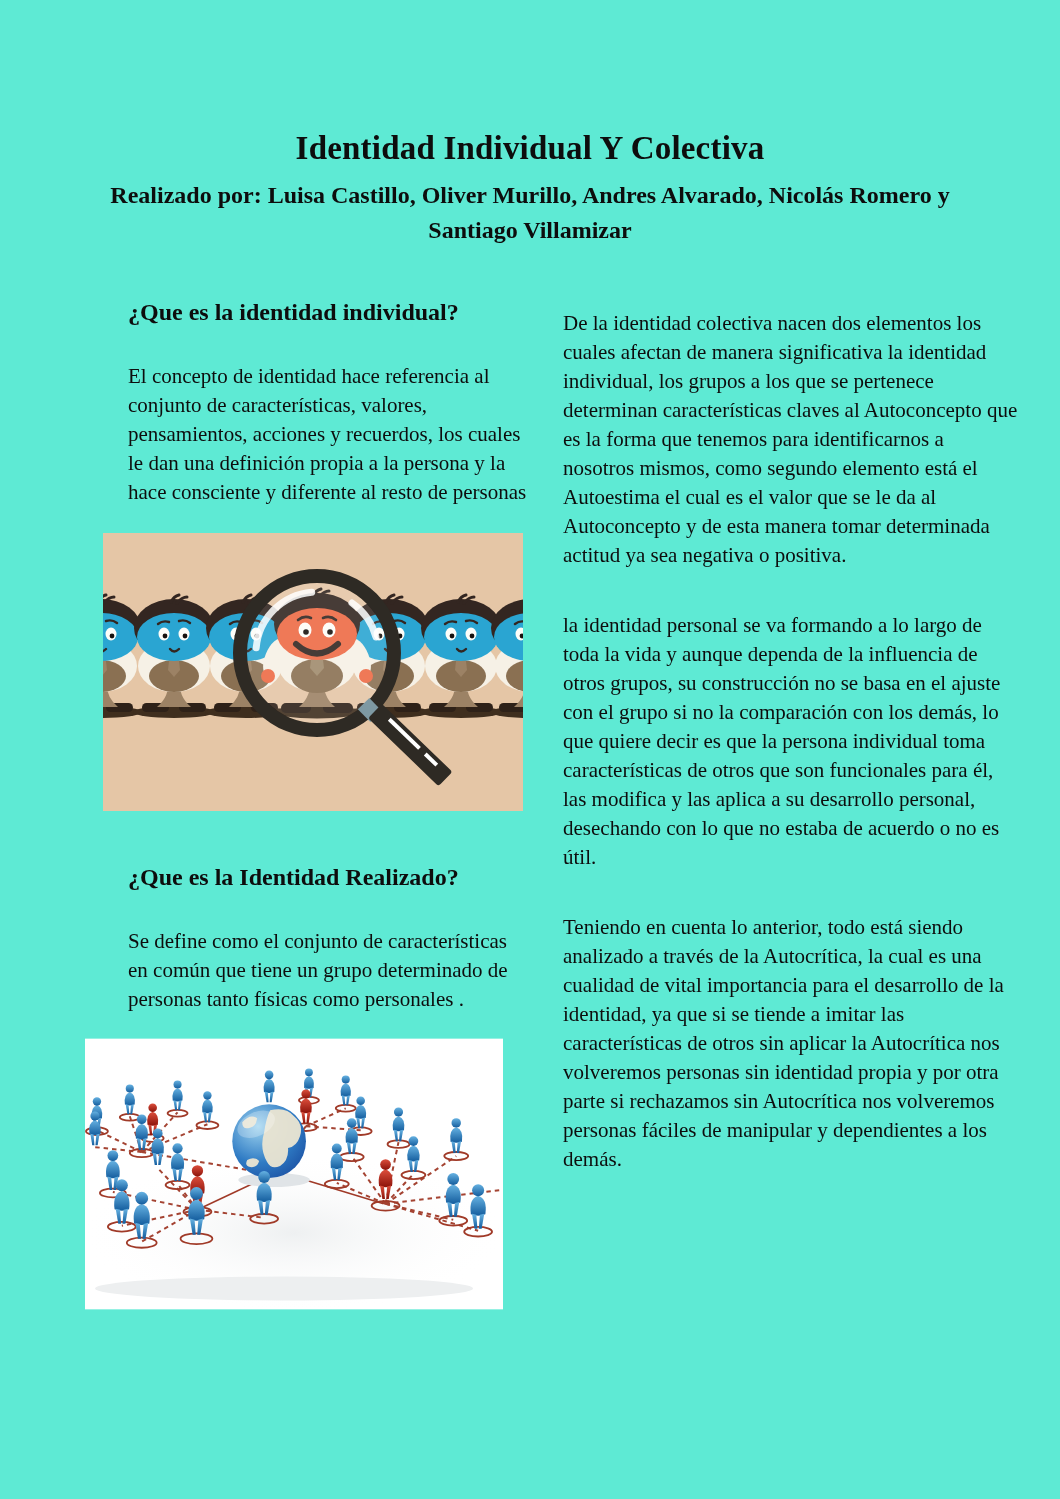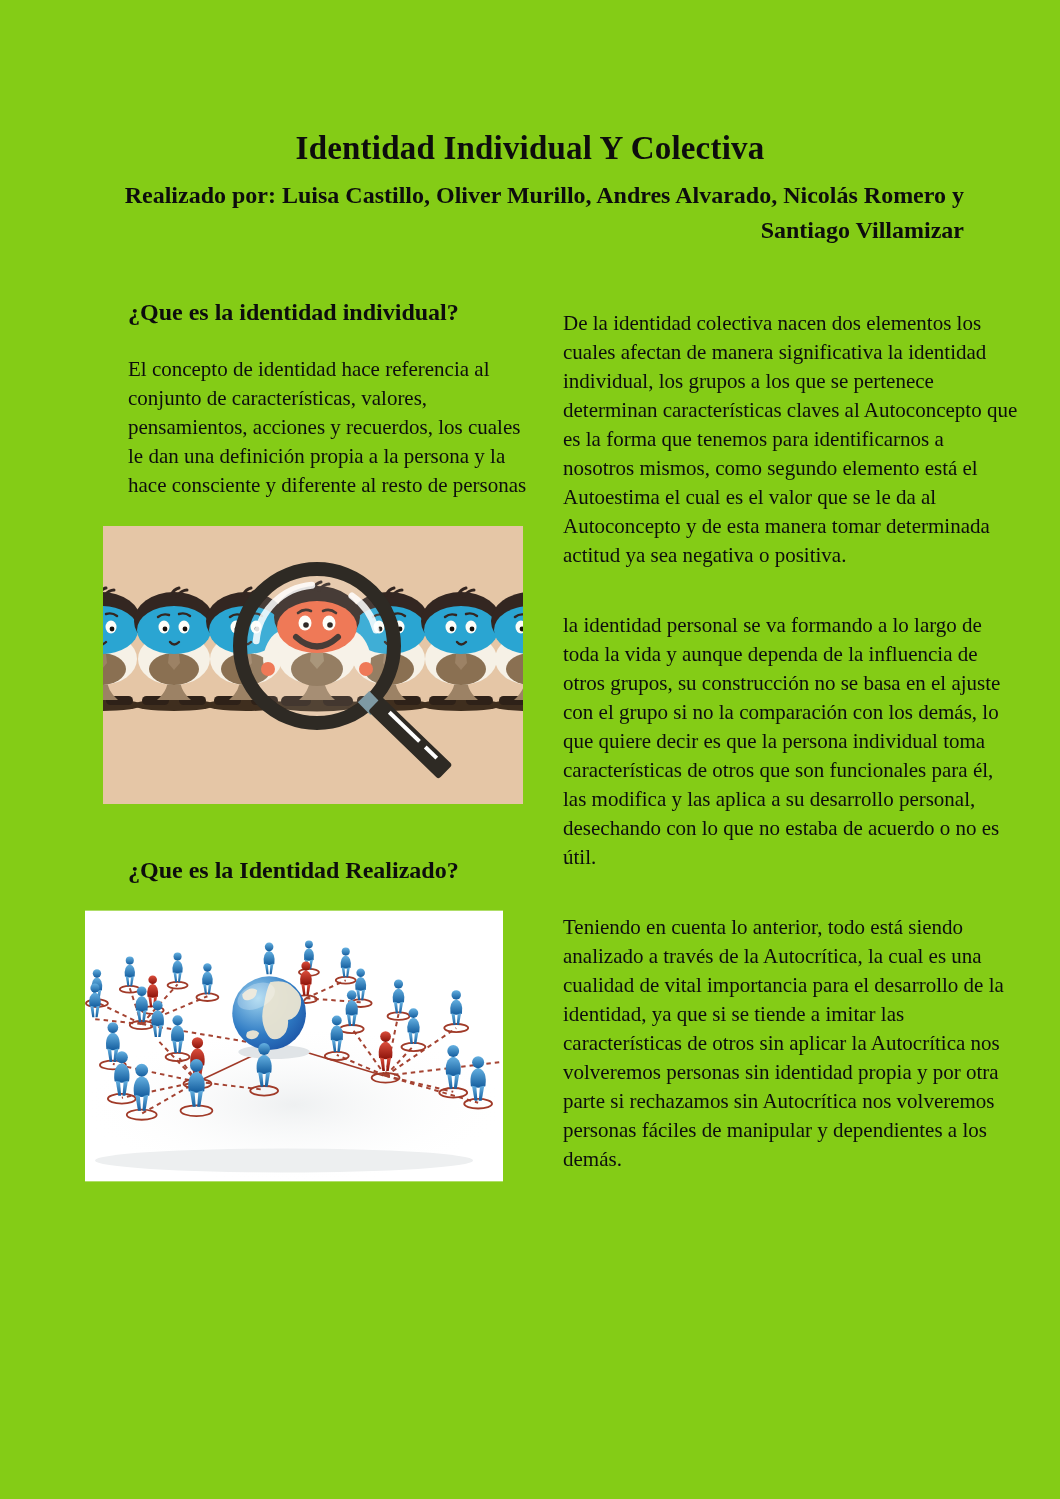--- a/index.html
+++ b/index.html
@@ -1,40 +1,39 @@
 <!DOCTYPE html>
 <html><head>
 <meta charset="utf-8">
 <style>
   html,body { margin:0; padding:0; background:#ffffff; }
   .page {
     position:relative;
     width:1060px;
     height:1499px;
     margin:0 auto;
-    background:#84cc16;
+    background:#5eead4;
     font-family:"Liberation Serif","DejaVu Serif",serif;
     color:#0d0d0d;
     overflow:hidden;
   }
   .doc-header { padding-top:128px; text-align:center; }
   .doc-title {
     margin:0;
     font-size:33px;
     font-weight:700;
     line-height:1.25;
     letter-spacing:0.2px;
   }
   .doc-byline {
     margin:9px auto 0;
     max-width:868px;
     font-size:24px;
     font-weight:700;
     line-height:1.45;
-    text-align:right;
   }
   .columns {
     display:flex;
     align-items:flex-start;
     margin-top:49px;
     padding-left:128px;
     padding-right:41px;
     gap:35px;
   }
   .col-left { flex:0 0 400px; width:400px; }
@@ -43,21 +42,21 @@
     margin:0;
     font-size:24px;
     font-weight:700;
     line-height:1.3;
   }
   .body-text {
     margin:0;
     font-size:21px;
     line-height:29px;
   }
-  .p-after-heading { margin-top:27px; }
+  .p-after-heading { margin-top:34px; }
   .sec-heading.second { margin-top:51px; }
   .fig1 { display:block; margin:26px 0 0 -25px; width:420px; height:278px; }
   .fig2 { display:block; margin:24px 0 0 -43px; width:418px; height:272px; }
   .col-right .body-text { margin-top:12px; }
   .col-right .body-text + .body-text { margin-top:41px; }
 </style>
 </head>
 <body>
 
 <div class="page">
@@ -140,20 +139,21 @@
           <g transform="translate(272 178) rotate(-46)">
             <rect x="-10" y="0" width="20" height="98" rx="3" fill="#2e2a24"></rect>
             <rect x="2" y="16" width="4" height="42" fill="#ffffff"></rect>
             <rect x="2" y="66" width="4" height="16" fill="#ffffff"></rect>
           </g>
         </g>
       </svg>
 
       <h2 class="sec-heading second">¿Que es la Identidad Realizado?</h2>
 
+      <p class="body-text p-after-heading">Se define como el conjunto de características en común que tiene un grupo determinado de personas tanto físicas como personales .</p>
 
       <svg class="fig2" viewBox="0 0 420 272" xmlns="http://www.w3.org/2000/svg" role="img">
         <defs>
           <linearGradient id="gb" x1="0" y1="0" x2="0" y2="1">
             <stop offset="0" stop-color="#66b2e2"></stop>
               <stop offset="1" stop-color="#145d9e"></stop>
           </linearGradient>
           <linearGradient id="gr" x1="0" y1="0" x2="0" y2="1">
             <stop offset="0" stop-color="#dd4f3d"></stop>
               <stop offset="1" stop-color="#8c130a"></stop>

